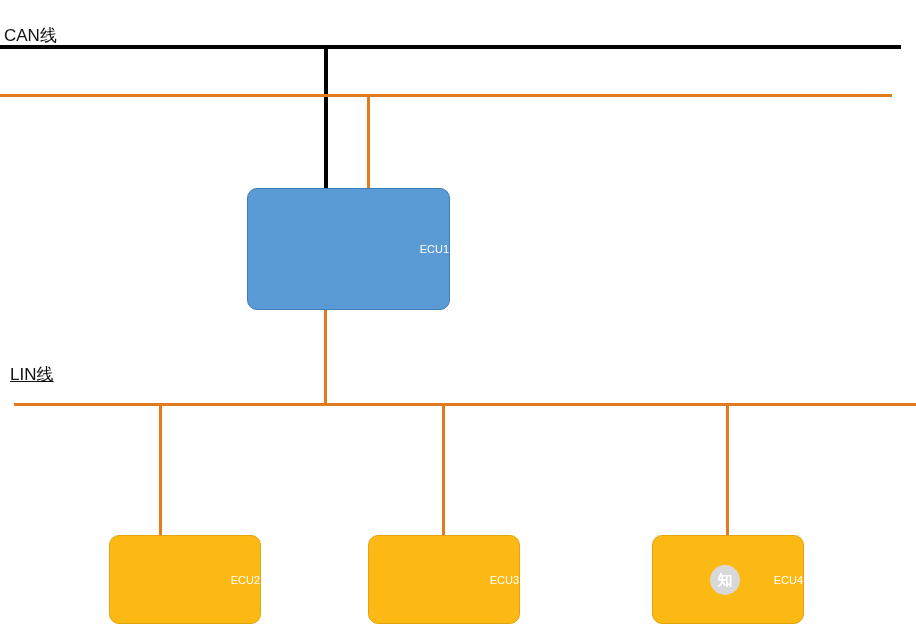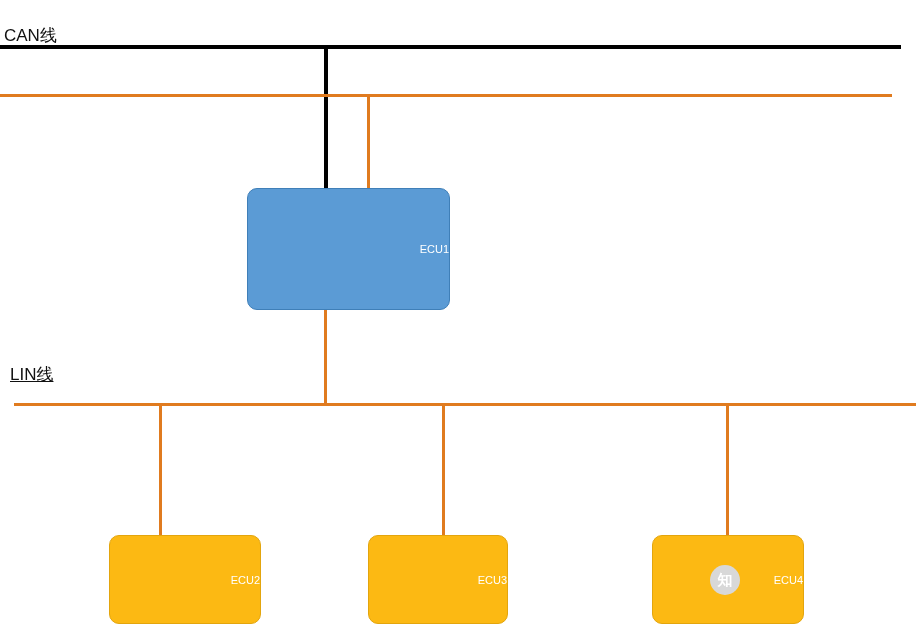--- a/index.html
+++ b/index.html
@@ -98,21 +98,21 @@
   <div class="wire" style="left:14px; top:403px; width:902px; height:3px;"></div>
 
   <div class="wire" style="left:159px; top:403px; width:3px; height:132px;"></div>
   <div class="wire" style="left:442px; top:403px; width:3px; height:132px;"></div>
   <div class="wire" style="left:726px; top:403px; width:3px; height:132px;"></div>
 
   <div class="node node-orange" style="left:85px; top:535px; width:152px; height:89px;margin-left:24px;">
     <span>ECU2</span>
   </div>
 
-  <div class="node node-orange" style="left:368px; top:535px; width:140px; height:89px;">
+  <div class="node node-orange" style="left:368px; top:535px; width:152px; height:89px;">
     <span>ECU3</span>
   </div>
 
   <div class="node node-orange" style="left:652px; top:535px; width:152px; height:89px;">
     <span>ECU4</span>
   </div>
 
   <div class="watermark" style="left:710px; top:565px;">
     <span class="wm-logo">知</span>
   </div>

